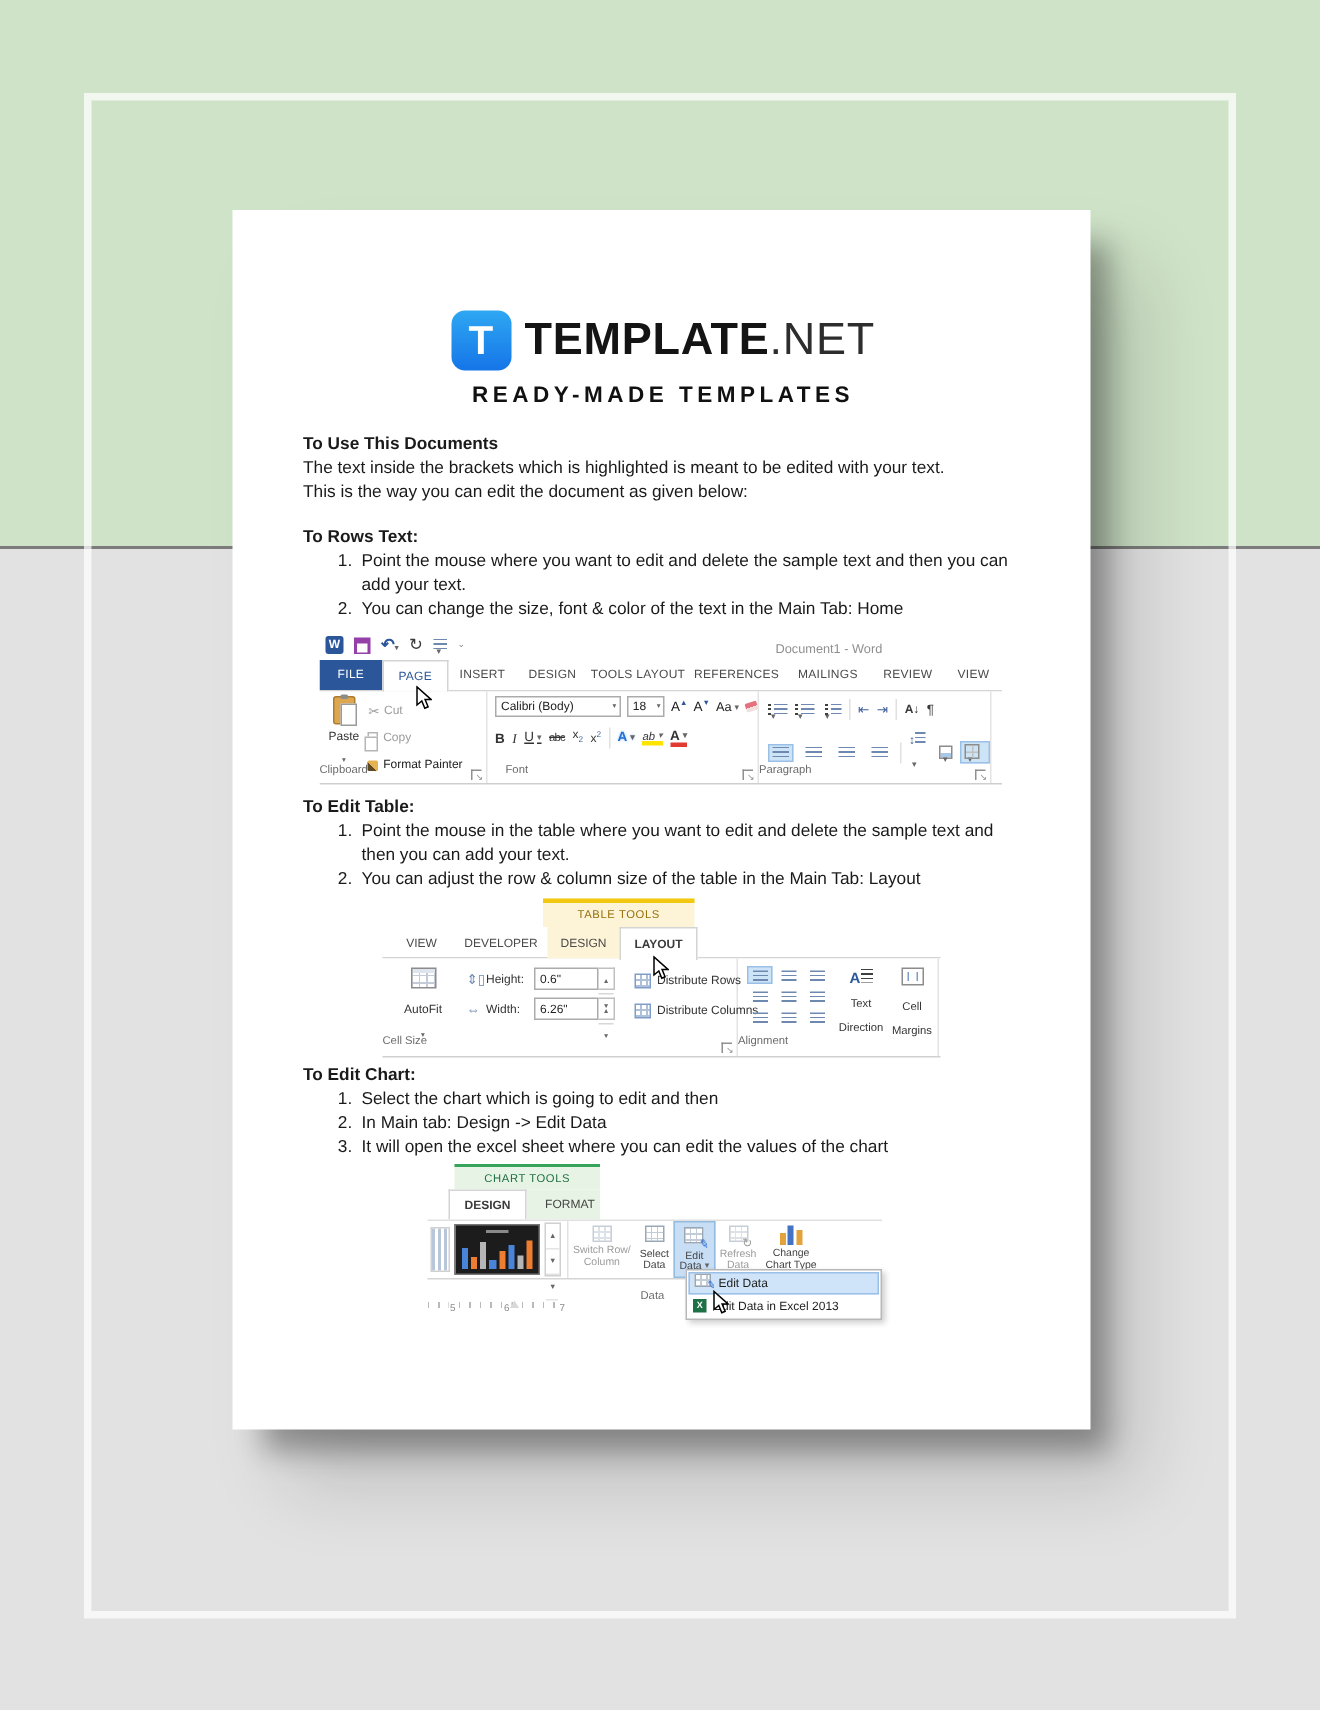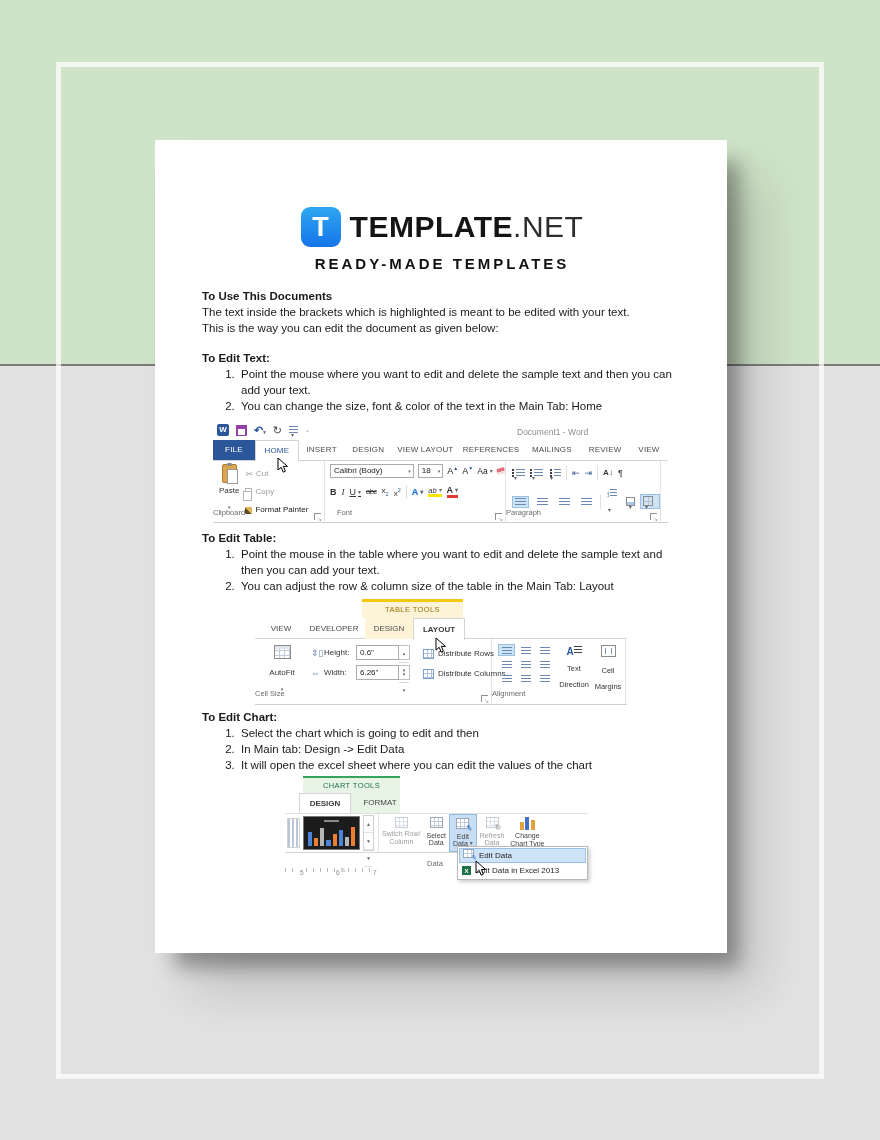--- a/index.html
+++ b/index.html
@@ -197,42 +197,42 @@
     <div class="brand"><b>TEMPLATE</b><span class="lt">.NET</span></div>
   </div>
   <div class="tagline">READY-MADE TEMPLATES</div>
 
   <div class="intro">
     <div class="sec-head">To Use This Documents</div>
     <div>The text inside the brackets which is highlighted is meant to be edited with your text.</div>
     <div>This is the way you can edit the document as given below:</div>
   </div>
 
-  <div class="sec-head" style="margin-top:14px">To Edit Text:</div>
+  <div class="sec-head" style="margin-top:14px">To Rows Text:</div>
   <ol class="steps w480">
     <li>Point the mouse where you want to edit and delete the sample text and then you can add your text.</li>
     <li>You can change the size, font &amp; color of the text in the Main Tab: Home</li>
   </ol>
 
   <div class="shot wr">
     <div class="wr-titlebar">
       <span class="w-icon">W</span>
       <span class="save-icon"></span>
       <span class="qat-ico undo">↶<span style="font-size:5px;color:#666">▾</span></span>
       <span class="qat-ico redo">↻</span>
       <span class="stripes dd" style="width:9px"></span>
       <span class="qat-ico" style="font-size:6px;color:#888">⌄</span>
       <span class="wr-title">Document1 - Word</span>
     </div>
     <div class="wr-tabs">
       <span class="wr-tab tab-file">FILE</span>
-      <span class="wr-tab tab-home">HOME</span>
+      <span class="wr-tab tab-home">PAGE</span>
       <span class="wr-tab" style="width:48px">INSERT</span>
       <span class="wr-tab" style="width:50px">DESIGN</span>
-      <span class="wr-tab" style="width:70px">VIEW LAYOUT</span>
+      <span class="wr-tab" style="width:70px">TOOLS LAYOUT</span>
       <span class="wr-tab" style="width:68px">REFERENCES</span>
       <span class="wr-tab" style="width:60px">MAILINGS</span>
       <span class="wr-tab" style="width:52px">REVIEW</span>
       <span class="wr-tab" style="width:40px">VIEW</span>
     </div>
     <div class="wr-body">
       <div class="wr-group g-clip">
         <div class="clip-inner">
           <div class="paste-btn">
             <span class="clipboard-ico"></span>

